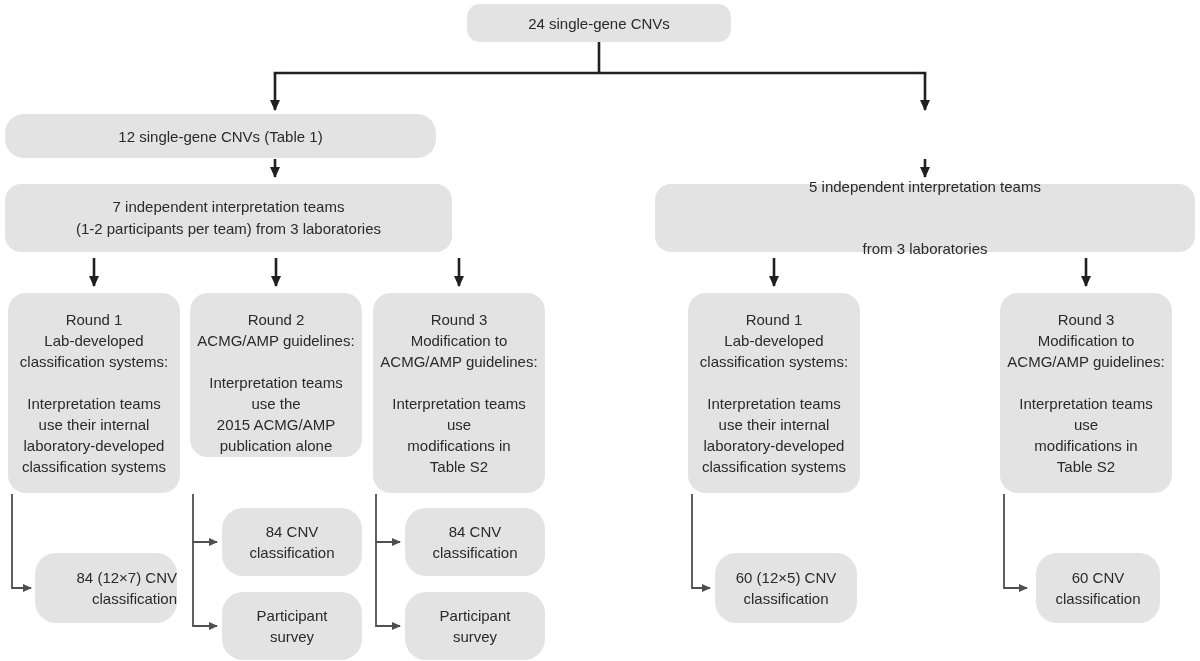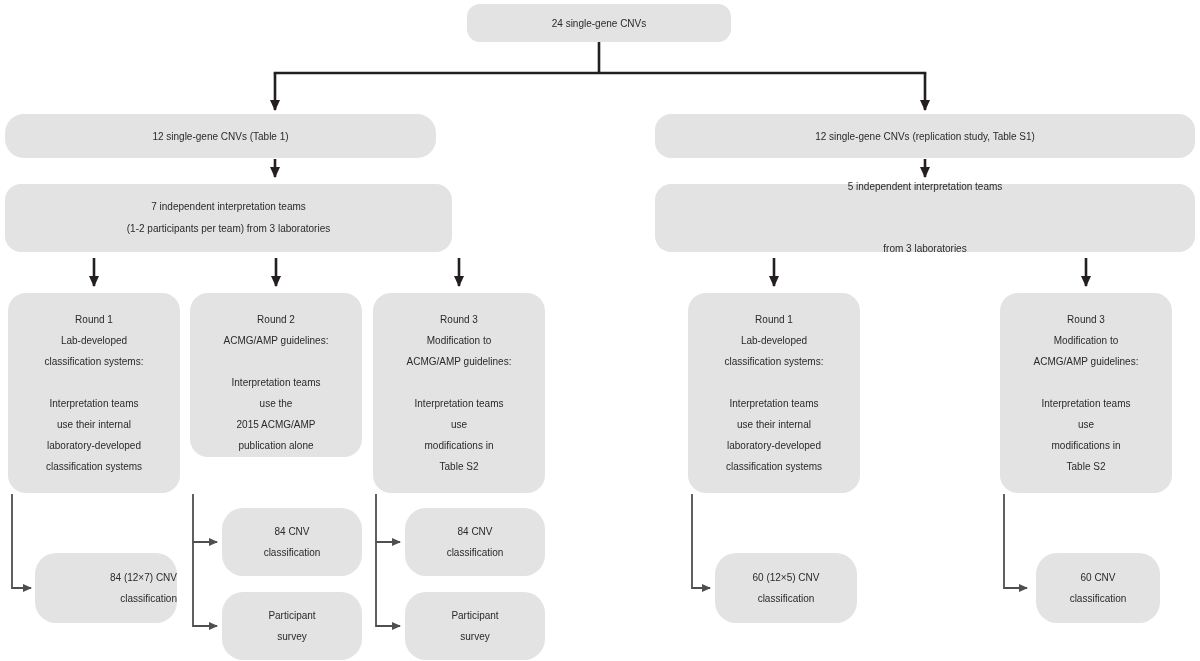--- a/index.html
+++ b/index.html
@@ -6,21 +6,21 @@
     --canvas-bg:#ffffff;
     --node-fill:#e3e3e4;
     --node-text:#2a2a2b;
     --arrow-dark:#231f20;
     --arrow-gray:#4f4f51;
   }
   html,body{margin:0;padding:0;background:var(--canvas-bg);}
   .stage{
     position:relative;width:1200px;height:661px;background:var(--canvas-bg);
     font-family:"Liberation Sans","DejaVu Sans",sans-serif;
-    color:var(--node-text);font-size:10px;overflow:hidden;
+    color:var(--node-text);font-size:15px;overflow:hidden;
   }
   .wires{position:absolute;left:0;top:0;width:1200px;height:661px;pointer-events:none;}
   .wires .dark{stroke:var(--arrow-dark);stroke-width:2.6;fill:none;}
   .wires .gray{stroke:var(--arrow-gray);stroke-width:1.8;fill:none;}
   .headB{fill:var(--arrow-dark);}
   .headG{fill:var(--arrow-gray);}
   .node{
     position:absolute;background:var(--node-fill);border-radius:16px;
     display:flex;flex-direction:column;align-items:center;justify-content:center;
     text-align:center;line-height:21px;
@@ -82,21 +82,20 @@
     <polyline class="gray" points="193,542 193,626 217,626" marker-end="url(#mG)"></polyline>
     <polyline class="gray" points="376,494 376,542 400,542" marker-end="url(#mG)"></polyline>
     <polyline class="gray" points="376,542 376,626 400,626" marker-end="url(#mG)"></polyline>
     <polyline class="gray" points="692,494 692,588 710,588" marker-end="url(#mG)"></polyline>
     <polyline class="gray" points="1004,494 1004,588 1027,588" marker-end="url(#mG)"></polyline>
   </svg>
 
   <div class="node n-root">24 single-gene CNVs</div>
 
   <div class="node n-l-cohort">12 single-gene CNVs (Table 1)</div>
-  <div class="node n-r-cohort">12 single-gene CNVs (replication study, Table S1)</div>
 
   <div class="node teams n-l-teams">
       <div class="line">7 independent interpretation teams</div>
       <div class="line">(1-2 participants per team) from 3 laboratories</div>
     </div>
   <div class="node teams n-r-teams">
       <div class="line">5 independent interpretation teams</div>
       <div class="line">from 3 laboratories</div>
     </div>
 

